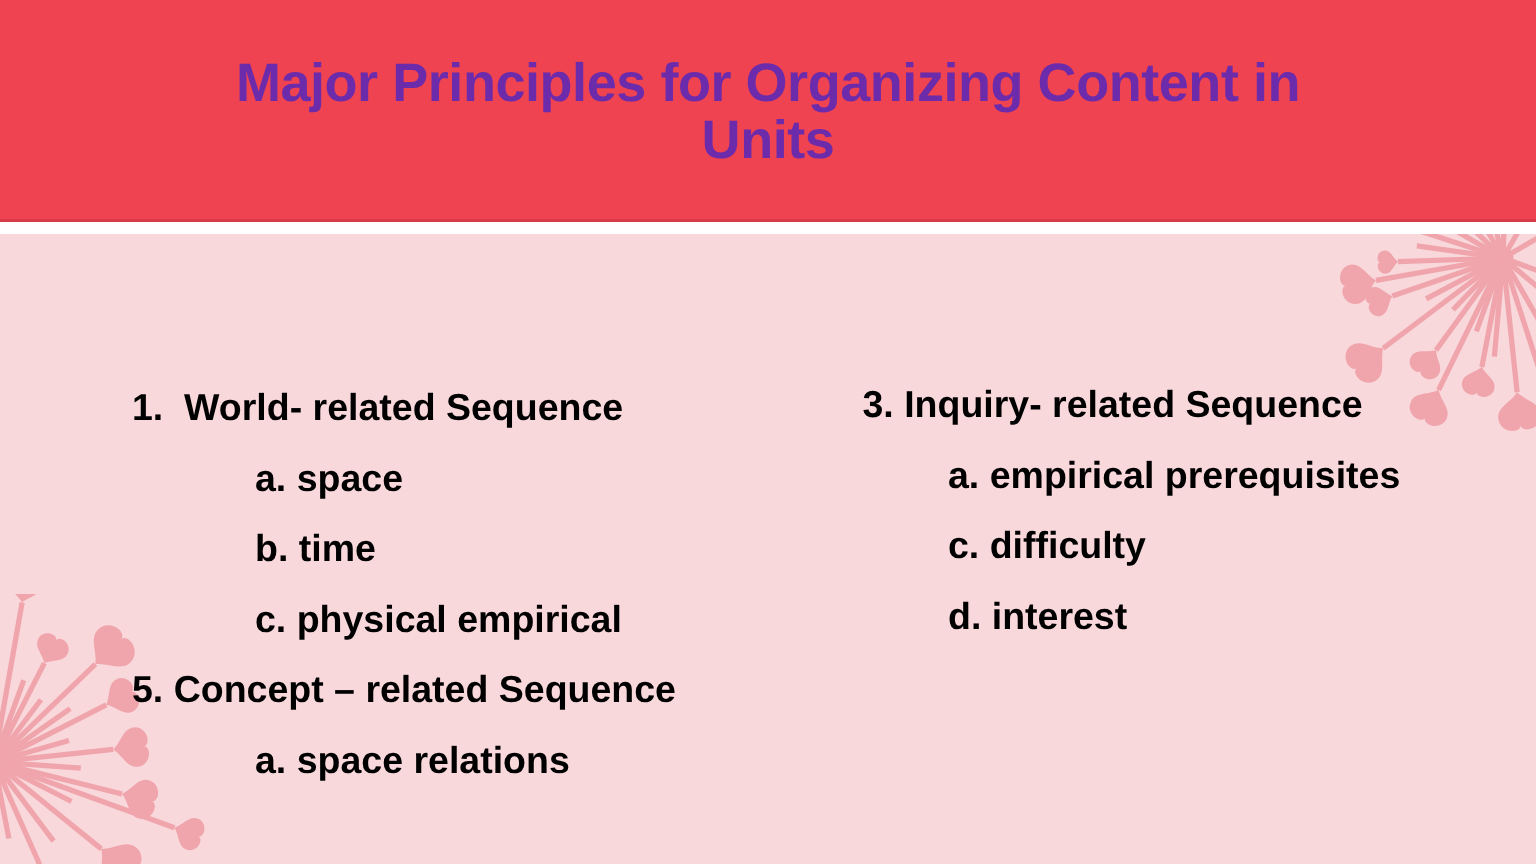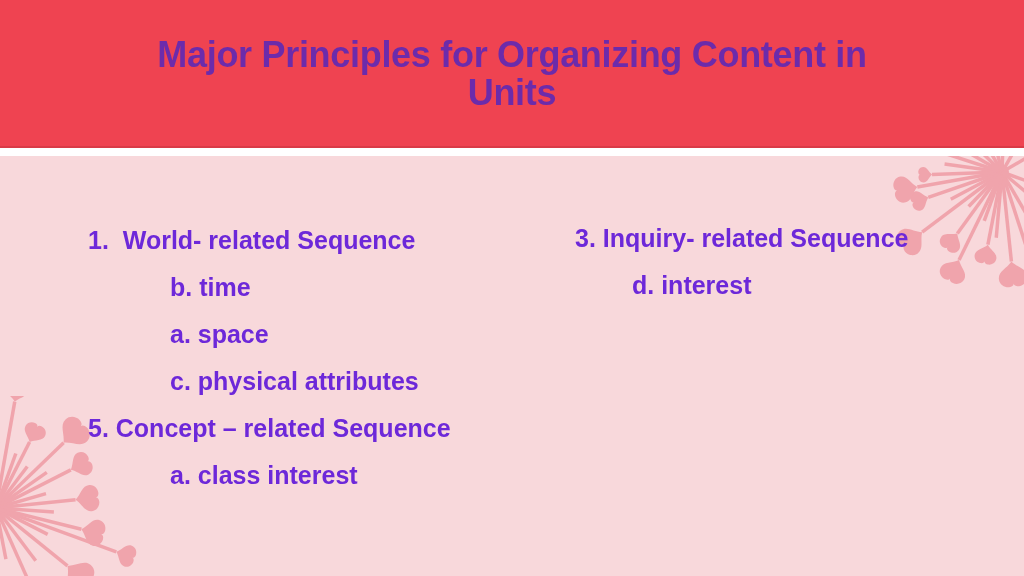--- a/index.html
+++ b/index.html
@@ -23,21 +23,21 @@
     font-weight:bold;
     font-size:36px;
     line-height:38px;
     letter-spacing:-0.3px;
   }
   .divider{
     position:absolute;top:148px;left:0;width:1024px;height:8px;
     background:#FFFFFF;
   }
   
-  .col{position:absolute;color:#6d28d9;font-weight:bold;}
+  .col{position:absolute;color:#000000;font-weight:bold;margin-top:32px;}
   .col-left{left:88px;top:217px;}
   .col-right{left:575px;top:215px;}
   .line{
     height:47px;line-height:47px;
     font-size:25px;
     white-space:pre;
   }
   .col-left .sub{margin-left:82px;}
   .col-right .sub{margin-left:57px;}
   .col-right .gap-before{margin-top:46px;}
@@ -127,25 +127,27 @@
       <line x1="-4" y1="112" x2="27.725458159912417" y2="183.25654569612288" stroke="#F0A4AC" stroke-width="3.5"></line>
       <path d="M0 0 C -4 -5, -11 -6.5, -11 -12.5 C -11 -17, -7 -19.5, -3.8 -19.5 C -1.6 -19.5, 0 -18.5, 0 -17 C 0 -18.5, 1.6 -19.5, 3.8 -19.5 C 7 -19.5, 11 -17, 11 -12.5 C 11 -6.5, 4 -5, 0 0 Z" fill="#F0A4AC" transform="translate(27.725458159912417 183.25654569612288) rotate(156) scale(1.1)"></path>
       <line x1="-4" y1="112" x2="5.922067759580335" y2="163.04461353927854" stroke="#F0A4AC" stroke-width="3.5"></line>
       <line x1="-4" y1="112" x2="-1.6966332176349286" y2="46.04020541673968" stroke="#F0A4AC" stroke-width="3.5"></line>
       <line x1="-4" y1="112" x2="116.28065546059628" y2="155.7785783456856" stroke="#F0A4AC" stroke-width="3.5"></line>
       <path d="M0 0 C -4 -5, -11 -6.5, -11 -12.5 C -11 -17, -7 -19.5, -3.8 -19.5 C -1.6 -19.5, 0 -18.5, 0 -17 C 0 -18.5, 1.6 -19.5, 3.8 -19.5 C 7 -19.5, 11 -17, 11 -12.5 C 11 -6.5, 4 -5, 0 0 Z" fill="#F0A4AC" transform="translate(116.28065546059628 155.7785783456856) rotate(110) scale(1)"></path>
     </svg>
 
   <div class="col col-left">
     <div class="line main">1.  World- related Sequence</div>
+    <div class="line sub">a. space</div>
     <div class="line sub">b. time</div>
-    <div class="line sub">a. space</div>
-    <div class="line sub">c. physical attributes</div>
+    <div class="line sub">c. physical empirical</div>
     <div class="line main">5. Concept – related Sequence</div>
-    <div class="line sub">a. class interest</div>
+    <div class="line sub">a. space relations</div>
   </div>
 
   <div class="col col-right">
     <div class="line main">3. Inquiry- related Sequence</div>
+    <div class="line sub">a. empirical prerequisites</div>
+    <div class="line sub">c. difficulty</div>
     <div class="line sub">d. interest</div>
   </div>
 
 </div>
 
 </body></html>

